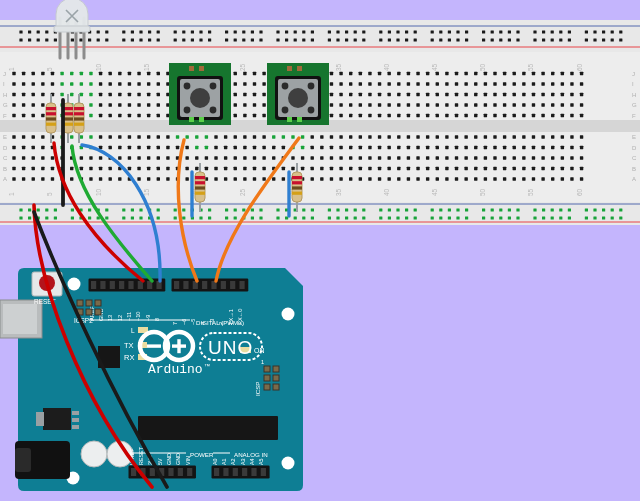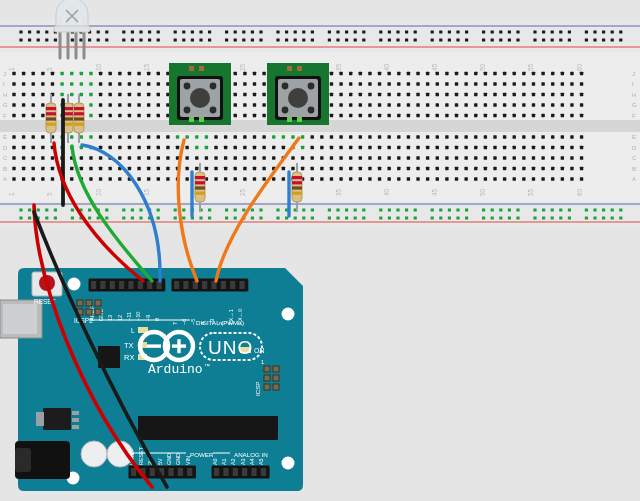--- a/index.html
+++ b/index.html
@@ -1,17 +1,17 @@
 <!DOCTYPE html>
 <html><head>
 <meta charset="utf-8">
 <style>
   html,body{margin:0;padding:0;background:#ffffff;}
   body{font-family:"Liberation Sans", sans-serif;}
-  #stage{position:relative;width:640px;height:501px;overflow:hidden;background:#e5e5e5;}
+  #stage{position:relative;width:640px;height:501px;overflow:hidden;background:#c4b5fd;}
   #stage svg{position:absolute;left:0;top:0;}
 </style>
 </head>
 <body>
 
 <div id="stage">
   <svg id="scene" width="640" height="501" viewBox="0 0 640 501" xmlns="http://www.w3.org/2000/svg">
       <g>
         <rect x="0" y="20" width="640" height="205" fill="#e8e8e8"></rect>
         <line x1="0" y1="26" x2="640" y2="26" stroke="#3b53a4" stroke-width="1" opacity="0.85"></line>

